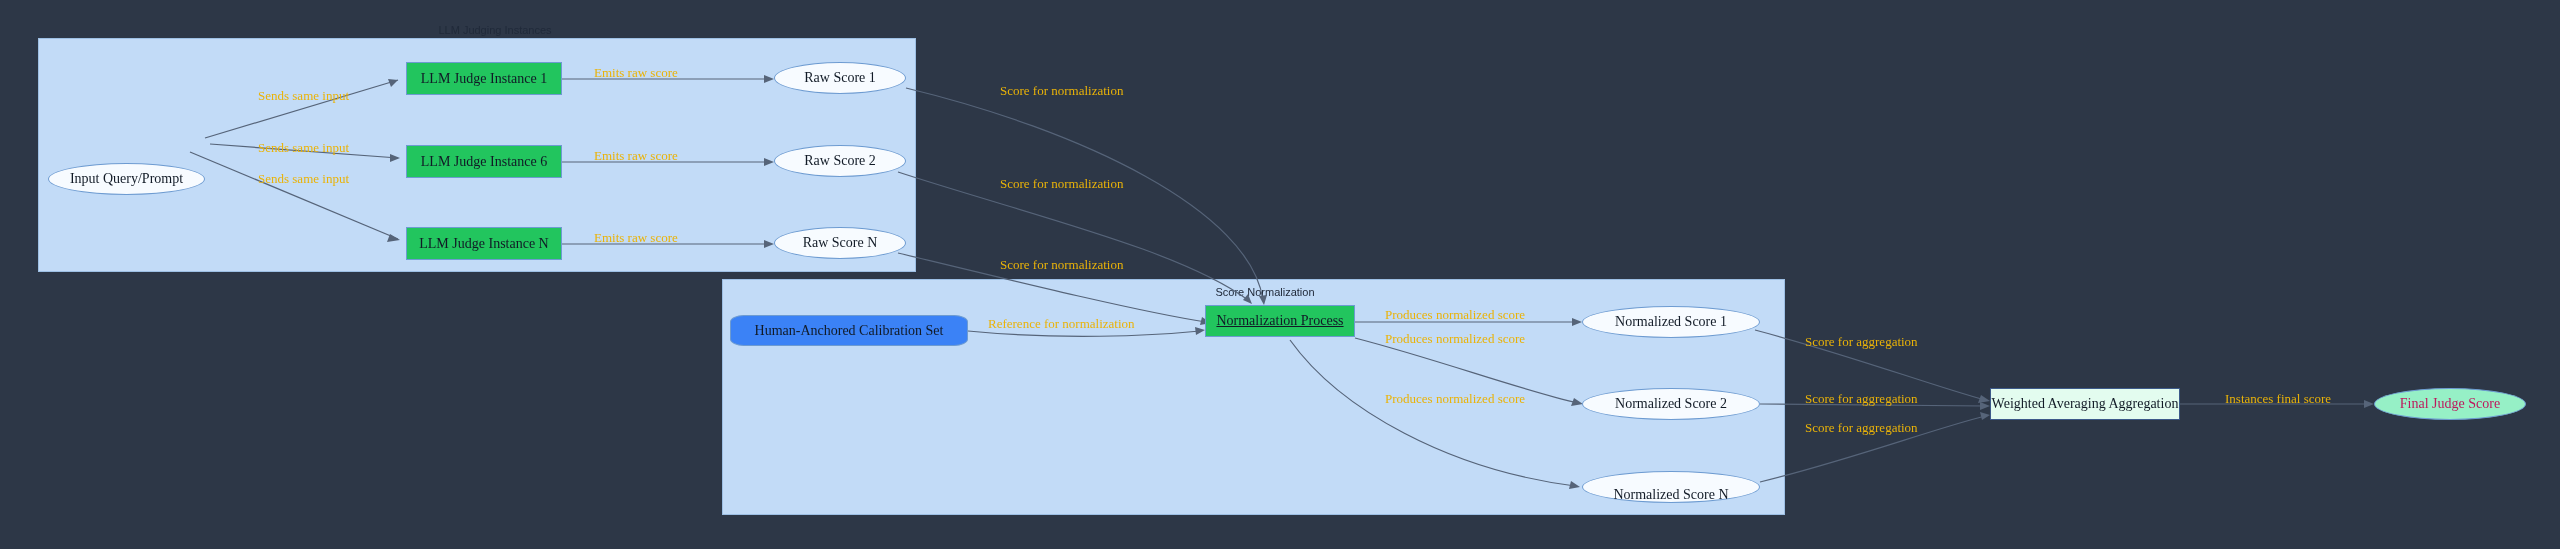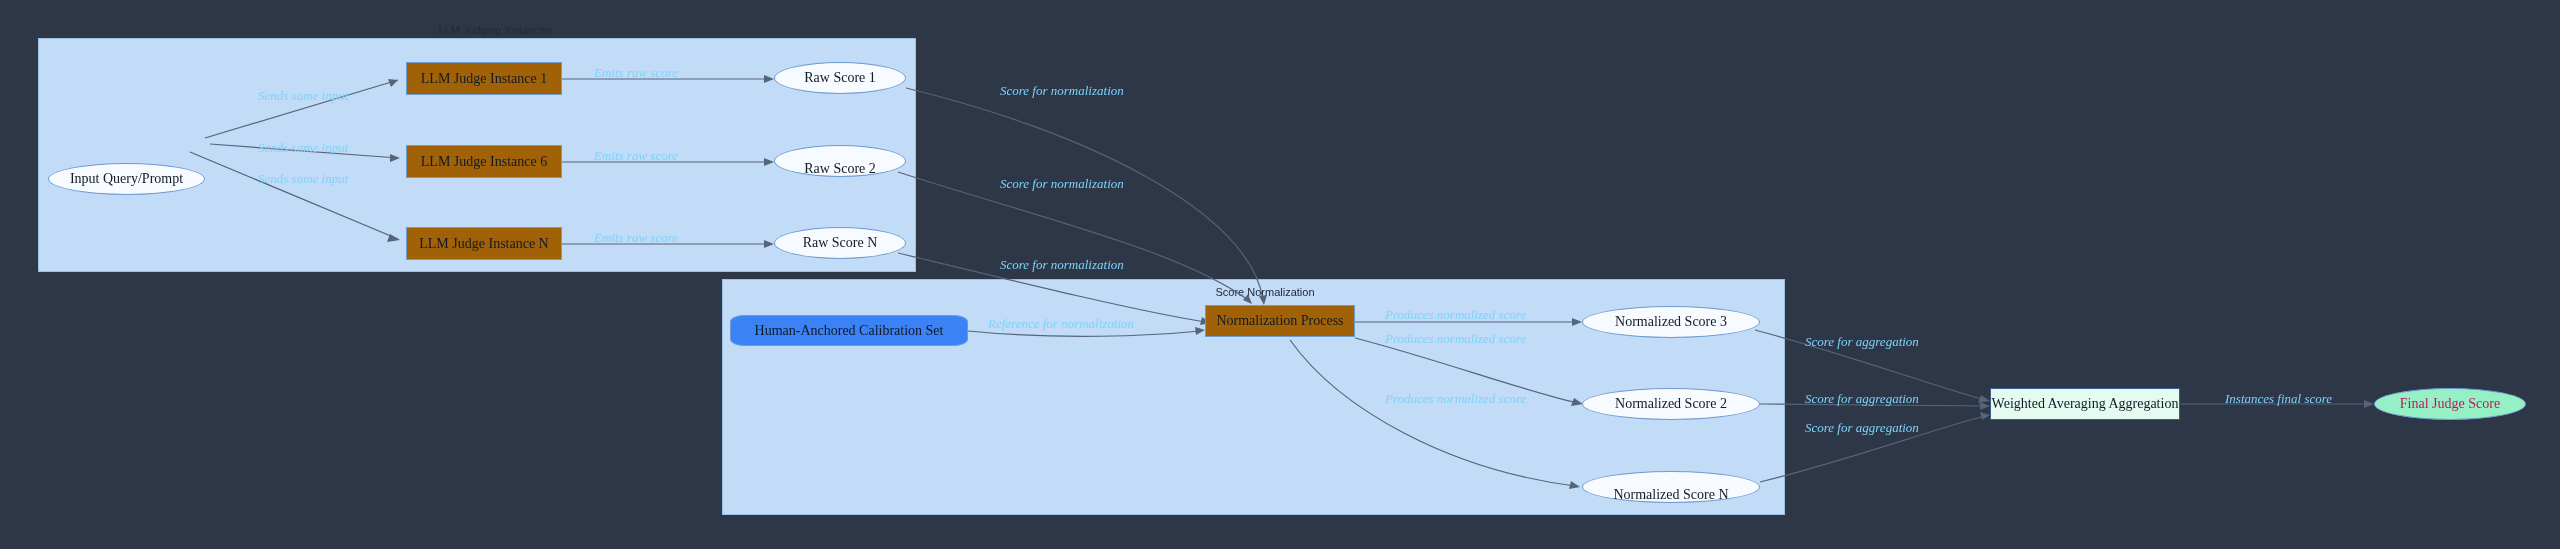--- a/index.html
+++ b/index.html
@@ -38,21 +38,21 @@
     box-sizing: border-box;
     display: flex;
     align-items: center;
     justify-content: center;
     white-space: nowrap;
     color: #111a26;
     font-size: 14px;
     line-height: 1;
   }
   .node.box {
-    background: #a16207;
+    background: #22c55e;
     border: 1.2px solid #6d9bd1;
   }
   .node.ellipse {
     background: #f7fbff;
     border: 1.2px solid #6d9bd1;
     border-radius: 50%;
   }
   .node.cylinder {
     background: #3b82f6;
     border: 1.2px solid #6d9bd1;
@@ -66,24 +66,23 @@
     background: #96f0c6;
     border: 1.2px solid #6d9bd1;
     border-radius: 50%;
     color: #be185d;
   }
 
   
   .edge-label {
     position: absolute;
     font-size: 13px;
-    color: #7dd3fc;
+    color: #eab308;
     white-space: nowrap;
     line-height: 1;
-    font-style: italic;
   }
 
   
   #edges {
     position: absolute;
     left: 0;
     top: 0;
     width: 2560px;
     height: 549px;
     pointer-events: none;
@@ -177,38 +176,38 @@
   </div>
 
   <div class="node box" style="left:406px; top:227px; width:156px; height:33px;">
     <span>LLM Judge Instance N</span>
   </div>
 
   <div class="node ellipse" style="left:774px; top:62px; width:132px; height:32px;">
     <span>Raw Score 1</span>
   </div>
 
-  <div class="node ellipse" style="left:774px; top:145px; width:132px; height:32px;align-items:flex-end;">
+  <div class="node ellipse" style="left:774px; top:145px; width:132px; height:32px;">
     <span>Raw Score 2</span>
   </div>
 
   <div class="node ellipse" style="left:774px; top:227px; width:132px; height:32px;">
     <span>Raw Score N</span>
   </div>
 
   <div class="node cylinder" style="left:730px; top:315px; width:238px; height:31px;">
     <span>Human-Anchored Calibration Set</span>
   </div>
 
-  <div class="node box" style="left:1205px; top:305px; width:150px; height:32px;">
+  <div class="node box" style="left:1205px; top:305px; width:150px; height:32px;text-decoration:underline;">
     <span>Normalization Process</span>
   </div>
 
   <div class="node ellipse" style="left:1582px; top:306px; width:178px; height:32px;">
-    <span>Normalized Score 3</span>
+    <span>Normalized Score 1</span>
   </div>
 
   <div class="node ellipse" style="left:1582px; top:388px; width:178px; height:32px;">
     <span>Normalized Score 2</span>
   </div>
 
   <div class="node ellipse" style="left:1582px; top:471px; width:178px; height:32px;align-items:flex-end;">
     <span>Normalized Score N</span>
   </div>
 

